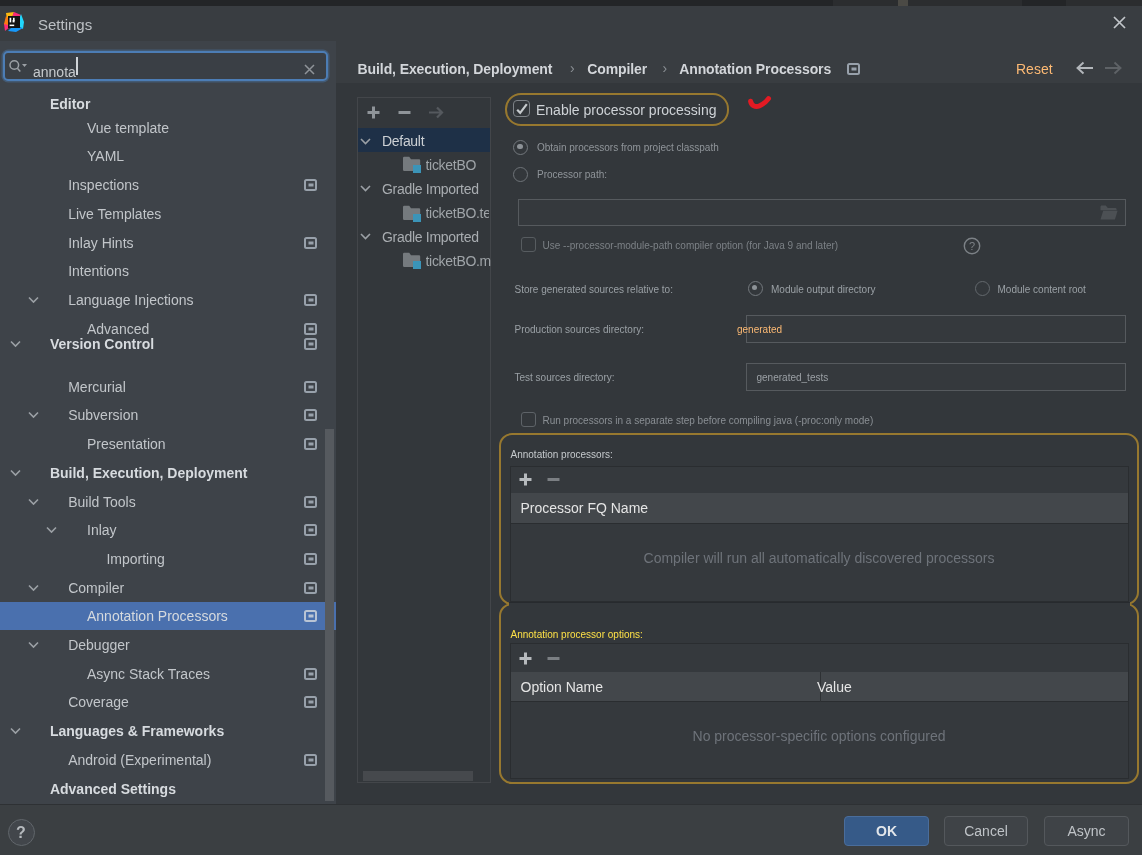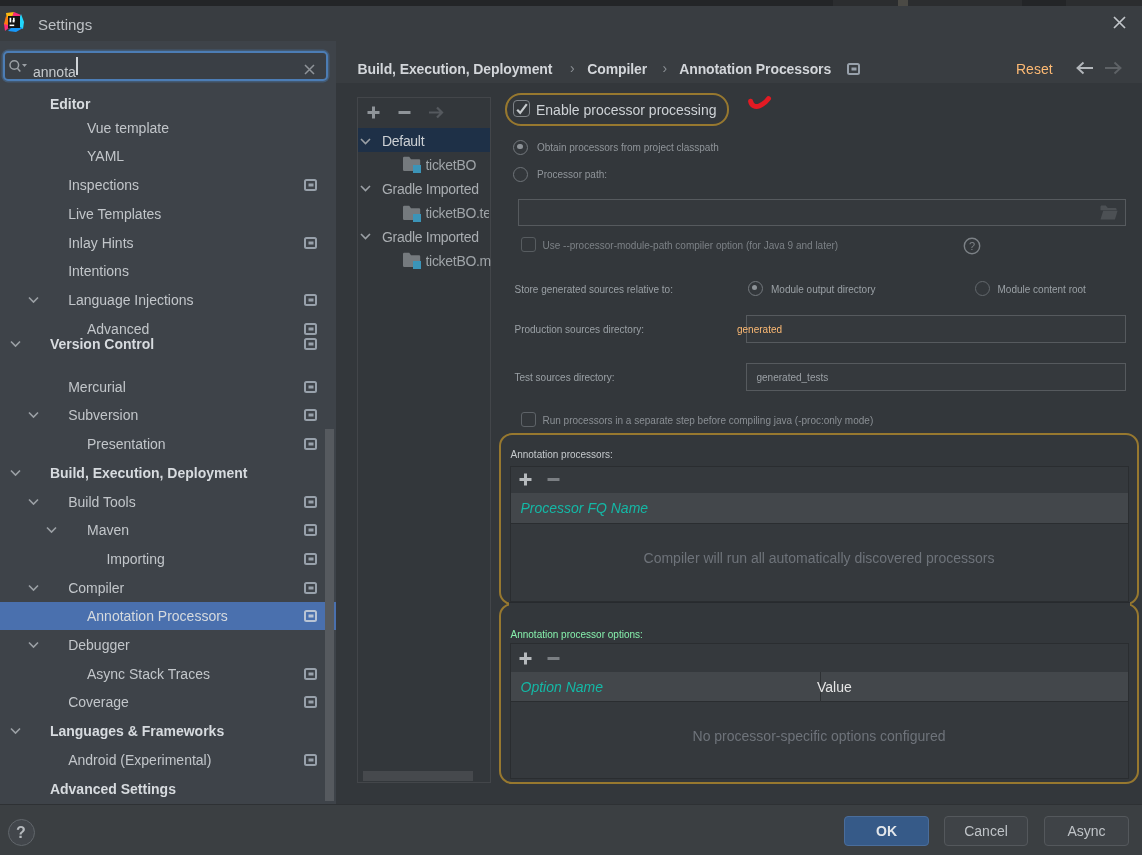--- a/index.html
+++ b/index.html
@@ -22,21 +22,21 @@
 .sel .mico { border-color:#b9c4d4; } .sel .mico:after { background:#b9c4d4; }
 .field { position:absolute; border:1px solid #565a5e; background:#35393d; }
 .flabel { position:absolute; white-space:nowrap; font-size:10px; color:#9aa0a5; transform:translateY(-50%); }
 .graytxt { color:#90959a; }
 .dimtxt { color:#7c8186; }
 .radio { position:absolute; width:15px; height:15px; border-radius:50%; border:1.5px solid #73787d; }
 .radio.on:after { content:""; position:absolute; left:3.2px; top:3.2px; width:5.6px; height:5.6px; border-radius:50%; background:#8d9297; }
 .cbox { position:absolute; width:15px; height:15px; border:1.5px solid #a9adb1; border-radius:3px; }
 .goldbox { position:absolute; border:2px solid #97782f; border-radius:13px; }
 .tbl { position:absolute; border:1px solid #2a2d30; background:#35393d; }
-.thead { position:absolute; left:0; width:100%; background:#43474b; border-bottom:1px solid #2a2d30; color:#14b8a6; font-size:14px;font-style:italic; }
+.thead { position:absolute; left:0; width:100%; background:#43474b; border-bottom:1px solid #2a2d30; color:#e5e5e5; font-size:14px; }
 .centergray { position:absolute; width:100%; text-align:center; color:#6e737a; font-size:14px; }
 .btn { position:absolute; height:30px; border-radius:4px; font-size:14px; text-align:center; line-height:28px; }
 .bc { top:61px; font-size:14px; font-weight:bold; color:#d3d6da; white-space:nowrap; letter-spacing:-0.1px; }
 .bcsep { top:60px; font-size:14px; color:#8a8f94; }
 </style>
 </head>
 <body>
 <div class="abs" id="strip"></div>
 <div class="abs" style="left:833px;top:0;width:189px;height:6px;background:#2b2d2f"></div>
 <div class="abs" style="left:898px;top:0;width:10px;height:6px;background:#4b4a45"></div>
@@ -143,21 +143,21 @@
       <svg class="chev" style="left:28px" width="11" height="7" viewBox="0 0 11 7">
         <path d="M1 1 L5.5 5.5 L10 1" stroke="#9ba0a5" stroke-width="1.6" fill="none"></path>
       </svg>
       <span class="t" style="left:44.2px">Build Tools</span>
       <div class="mico"></div>
     </div>
     <div class="row" style="top:516.2px">
       <svg class="chev" style="left:46px" width="11" height="7" viewBox="0 0 11 7">
         <path d="M1 1 L5.5 5.5 L10 1" stroke="#9ba0a5" stroke-width="1.6" fill="none"></path>
       </svg>
-      <span class="t" style="left:63px">Maven</span>
+      <span class="t" style="left:63px">Inlay</span>
       <div class="mico"></div>
     </div>
     <div class="row" style="top:545px">
       <span class="t" style="left:82.4px">Importing</span>
       <div class="mico"></div>
     </div>
     <div class="row" style="top:573.5px">
       <svg class="chev" style="left:28px" width="11" height="7" viewBox="0 0 11 7">
         <path d="M1 1 L5.5 5.5 L10 1" stroke="#9ba0a5" stroke-width="1.6" fill="none"></path>
       </svg>
@@ -307,21 +307,21 @@
     <path d="M6.5 0.5 V12.5 M0.5 6.5 H12.5" stroke="#b6babd" stroke-width="3"></path>
   </svg>
 <svg class="abs" style="left:547px;top:473px" width="13" height="13" viewBox="0 0 13 13">
     <path d="M0.5 6.5 H12.5" stroke="#7b7f83" stroke-width="3"></path>
   </svg>
 <div class="abs thead" style="left:510.5px;top:492.5px;width:617px;height:31px;line-height:31px"><span style="padding-left:10px">Processor FQ Name</span></div>
 <div class="abs centergray" style="left:510px;top:550px;width:618px">Compiler will run all automatically discovered processors</div>
 
 <div class="abs goldbox" style="left:498.5px;top:603px;width:640px;height:180.5px"></div>
 <div class="abs" style="left:509px;top:601.5px;width:620.5px;height:6px;background:#33373b;border-top:1px solid #272a2e"></div>
-<span class="abs flabel" style="left:510.5px;top:634px;color:#86efac">Annotation processor options:</span>
+<span class="abs flabel" style="left:510.5px;top:634px;color:#fde047">Annotation processor options:</span>
 <div class="abs tbl" style="left:509.5px;top:643px;width:619px;height:136px"></div>
 <svg class="abs" style="left:519px;top:652px" width="13" height="13" viewBox="0 0 13 13">
     <path d="M6.5 0.5 V12.5 M0.5 6.5 H12.5" stroke="#b6babd" stroke-width="3"></path>
   </svg>
 <svg class="abs" style="left:547px;top:652px" width="13" height="13" viewBox="0 0 13 13">
     <path d="M0.5 6.5 H12.5" stroke="#7b7f83" stroke-width="3"></path>
   </svg>
 <div class="abs thead" style="left:510.5px;top:672px;width:617px;height:30px;line-height:30px"><span style="padding-left:10px">Option Name</span></div>
 <div class="abs" style="left:819.5px;top:672px;width:1px;height:30px;background:#2e3134"></div>
 <span class="abs" style="left:817px;top:679px;font-size:14px;color:#e5e5e5">Value</span>

